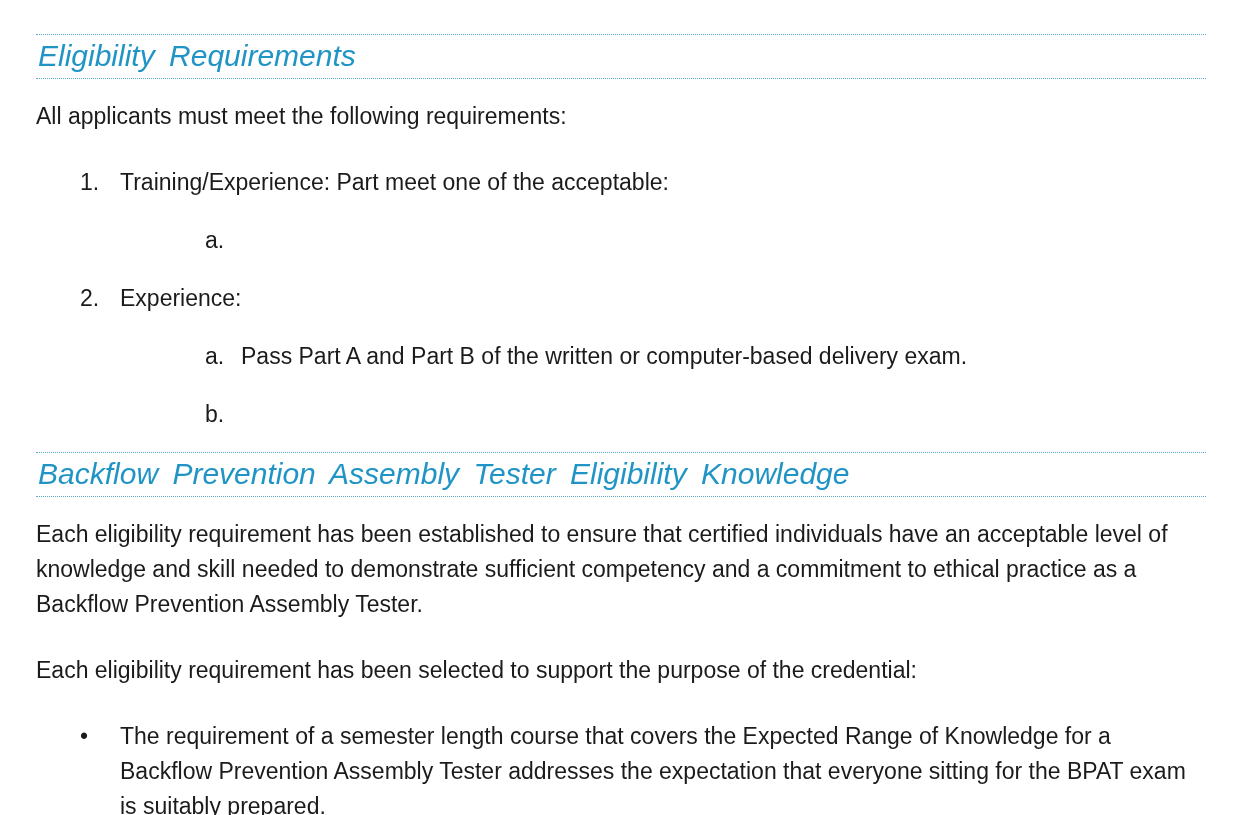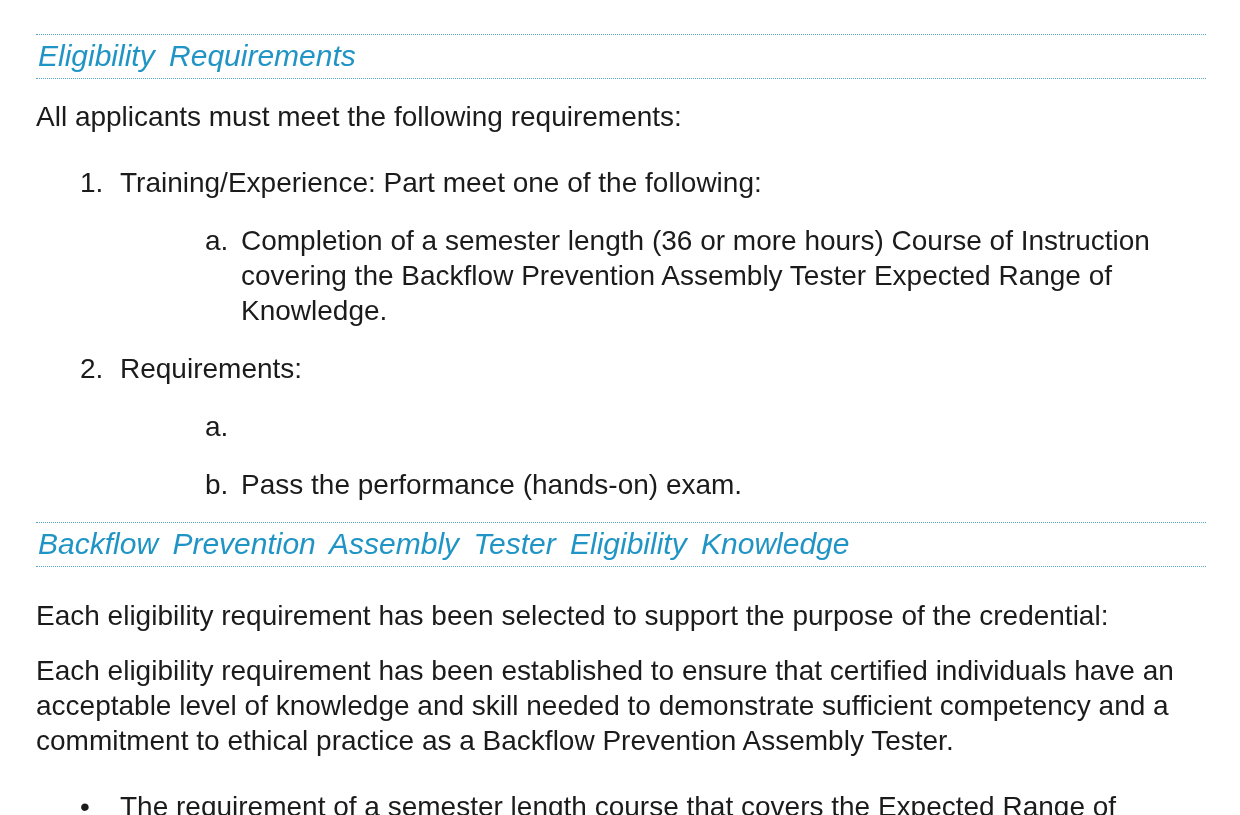--- a/index.html
+++ b/index.html
@@ -20,21 +20,21 @@
     font-weight: normal;
     color: var(--accent-color, #2095c5);
     font-size: 30px;
     line-height: 28px;
     word-spacing: 6px;
     margin: 0;
     padding: 7px 0 8px 2px;
     border-top: 1px dotted var(--divider-color, #58a8c6);
     border-bottom: 1px dotted var(--divider-color, #58a8c6);
   }
-  .body-text { font-size: 28px; line-height: 35px; }
+  .body-text { font-size: 23px; line-height: 35px; }
   .para { margin: 20px 0 0 0; }
   .para.spaced { margin-top: 31px; }
   .li { display: flex; }
   .li.mt-lg { margin-top: 31px; }
   .li.mt-md { margin-top: 23px; }
   .li-l1 { padding-left: 44px; }
   .li-l1 > .marker { width: 40px; flex: none; }
   .li-l2 { padding-left: 169px; }
   .li-l2 > .marker { width: 36px; flex: none; }
   .li > .content { flex: 1; }
@@ -47,49 +47,48 @@
 
 <div class="page">
 
   <div class="section1">
     <h2 class="doc-heading">Eligibility Requirements</h2>
 
     <p class="body-text para">All applicants must meet the following requirements:</p>
 
     <div class="li li-l1 mt-lg body-text">
       <span class="marker">1.</span>
-      <span class="content"><span>Training/Experience: Part meet </span><span class="u">one</span><span> of the following:</span></span>
-    </div>
-
-    <div class="li li-l2 mt-md body-text">
-      <span class="marker">a.</span>
-      <span class="content">Completion of a semester length (36 or more hours) Course of Instruction covering the Backflow Prevention Assembly Tester Expected Range of Knowledge.</span>
-    </div>
-
-    <div class="li li-l1 mt-md body-text">
-      <span class="marker">2.</span>
-      <span class="content">Requirements:</span>
+      <span class="content"><span>Training/Experience: Part meet </span><span class="u">one</span><span> of the acceptable:</span></span>
     </div>
 
     <div class="li li-l2 mt-md body-text">
       <span class="marker">a.</span>
     </div>
 
+    <div class="li li-l1 mt-md body-text">
+      <span class="marker">2.</span>
+      <span class="content">Experience:</span>
+    </div>
+
+    <div class="li li-l2 mt-md body-text">
+      <span class="marker">a.</span>
+      <span class="content">Pass Part A and Part B of the written or computer-based delivery exam.</span>
+    </div>
+
     <div class="li li-l2 mt-md body-text">
       <span class="marker">b.</span>
-      <span class="content">Pass the performance (hands-on) exam.</span>
     </div>
   </div>
 
   <div class="section2">
     <h2 class="doc-heading">Backflow Prevention Assembly Tester Eligibility Knowledge</h2>
 
+    <p class="body-text para">Each eligibility requirement has been established to ensure that certified individuals have an acceptable level of knowledge and skill needed to demonstrate sufficient competency and a commitment to ethical practice as a Backflow Prevention Assembly Tester.</p>
+
     <p class="body-text para spaced">Each eligibility requirement has been selected to support the purpose of the credential:</p>
-
-    <p class="body-text para">Each eligibility requirement has been established to ensure that certified individuals have an acceptable level of knowledge and skill needed to demonstrate sufficient competency and a commitment to ethical practice as a Backflow Prevention Assembly Tester.</p>
 
     <div class="li li-l1 mt-lg body-text">
       <span class="bullet-marker">•</span>
       <span class="content">The requirement of a semester length course that covers the Expected Range of Knowledge for a Backflow Prevention Assembly Tester addresses the expectation that everyone sitting for the BPAT exam is suitably prepared.</span>
     </div>
   </div>
 
 </div>
 
 </body></html>

